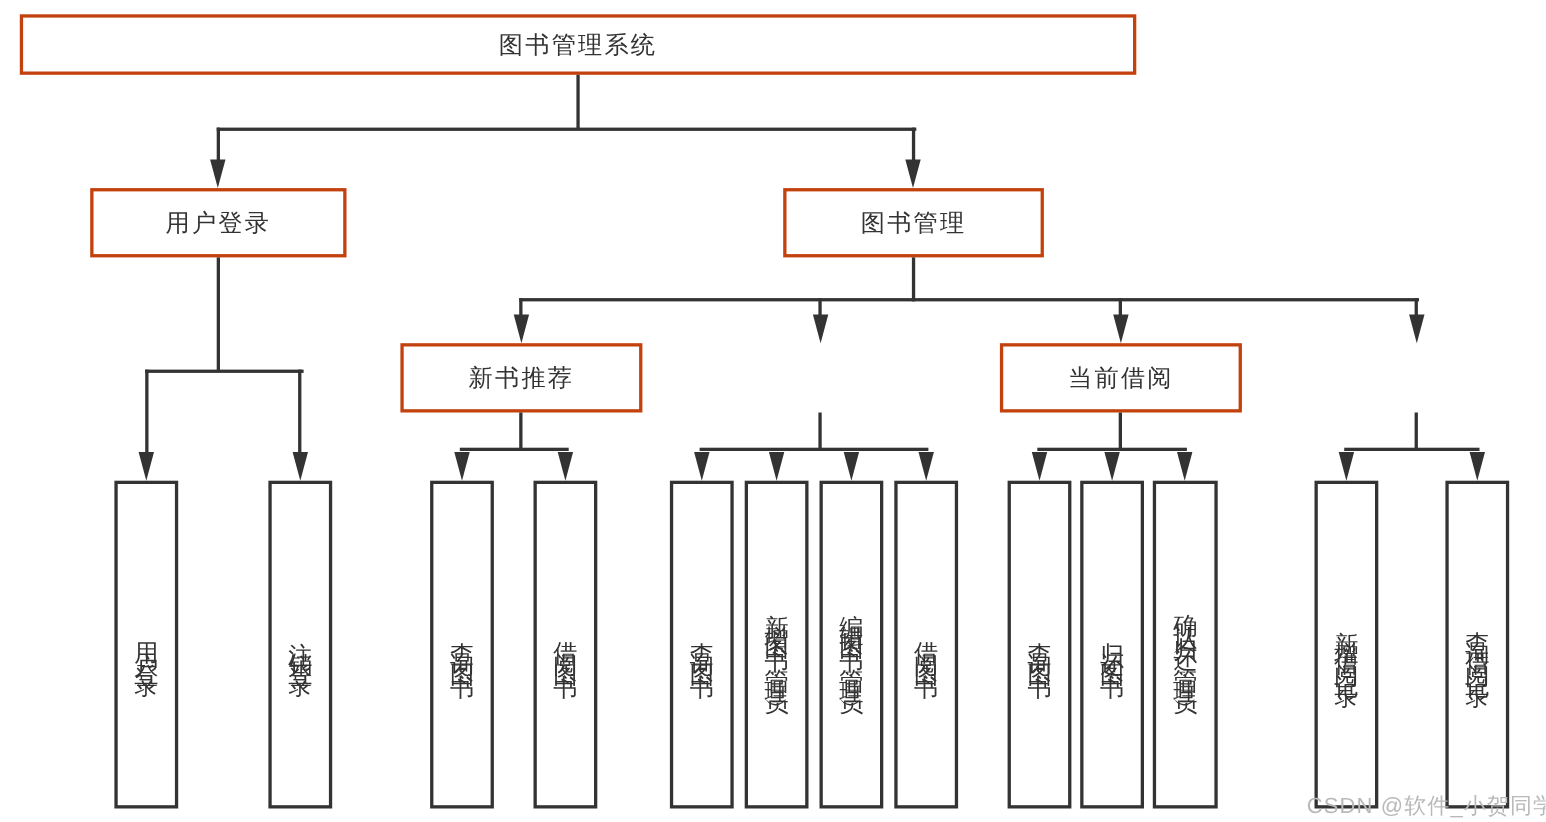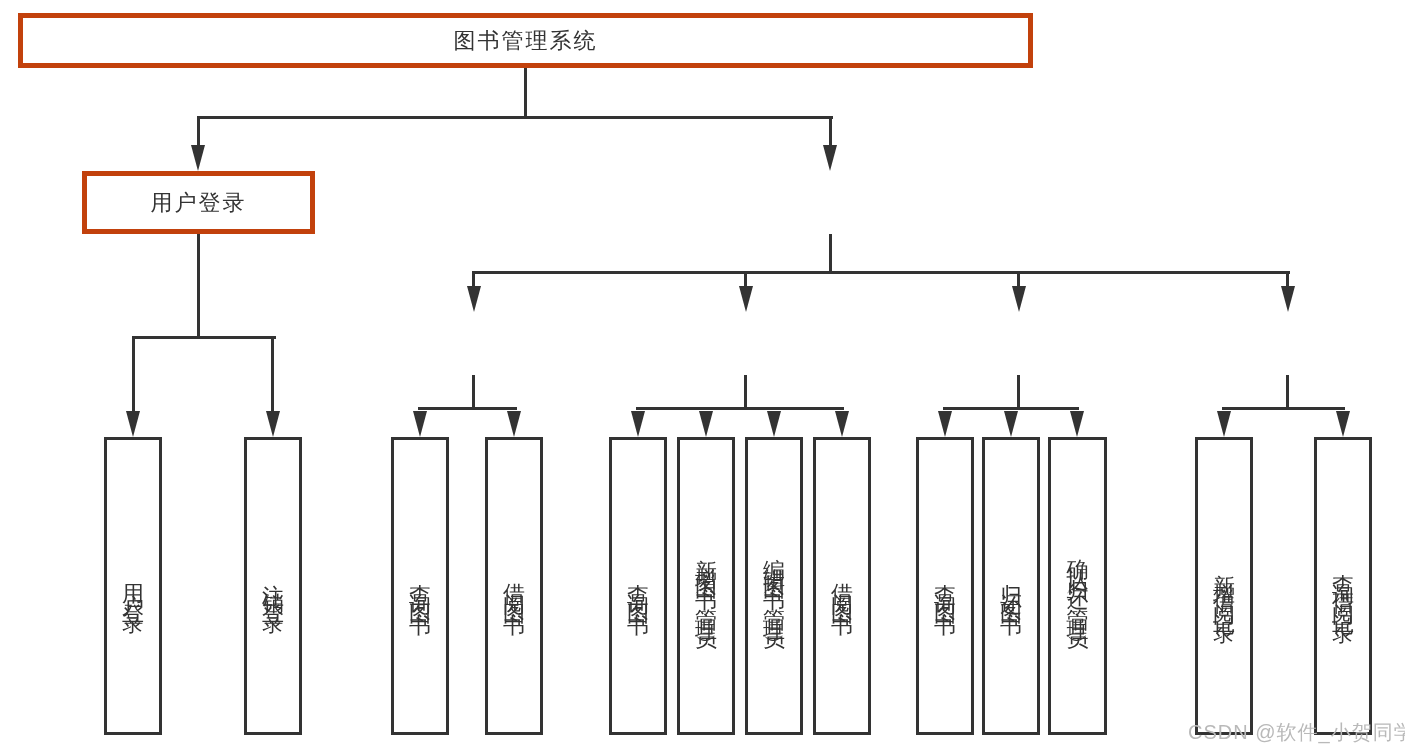--- a/index.html
+++ b/index.html
@@ -2,21 +2,21 @@
 <html lang="zh"><head>
 <meta charset="utf-8">
 <style>
   html,body{margin:0;padding:0;background:#ffffff;overflow:hidden;}
   body{font-family:"Liberation Sans","DejaVu Sans",sans-serif;}
   #stage{position:relative;width:1405px;height:747px;background:#ffffff;}
 
   .box{
     position:absolute;
     box-sizing:border-box;
-    border:5px solid #c2410c;
+    border:3px solid #c2410c;
     background:#ffffff;
     display:flex;
     align-items:center;
     justify-content:center;
     color:#333333;
     font-size:22px;
     letter-spacing:2px;
     text-align:center;
   }
   .vbox{
@@ -63,21 +63,30 @@
 
 <div id="stage">
 
   <div class="box" style="left:18px;top:13px;width:1015px;height:55px;">
     <span>图书管理系统</span>
   </div>
 
   <div class="box" style="left:82px;top:171px;width:233px;height:63px;">
     <span>用户登录</span>
   </div>
+  <div class="box" style="left:712px;top:171px;width:237px;height:63px;">
+    <span>图书管理</span>
+  </div>
 
+  <div class="box" style="left:364px;top:312px;width:220px;height:63px;">
+    <span>新书推荐</span>
+  </div>
+  <div class="box" style="left:909px;top:312px;width:220px;height:63px;">
+    <span>当前借阅</span>
+  </div>
 
   <div class="vbox" style="left:104px;">
     <span class="vtext">用户登录</span>
   </div>
   <div class="vbox" style="left:244px;">
     <span class="vtext">注销登录</span>
   </div>
 
   <div class="vbox" style="left:391px;">
     <span class="vtext">查询图书</span>

